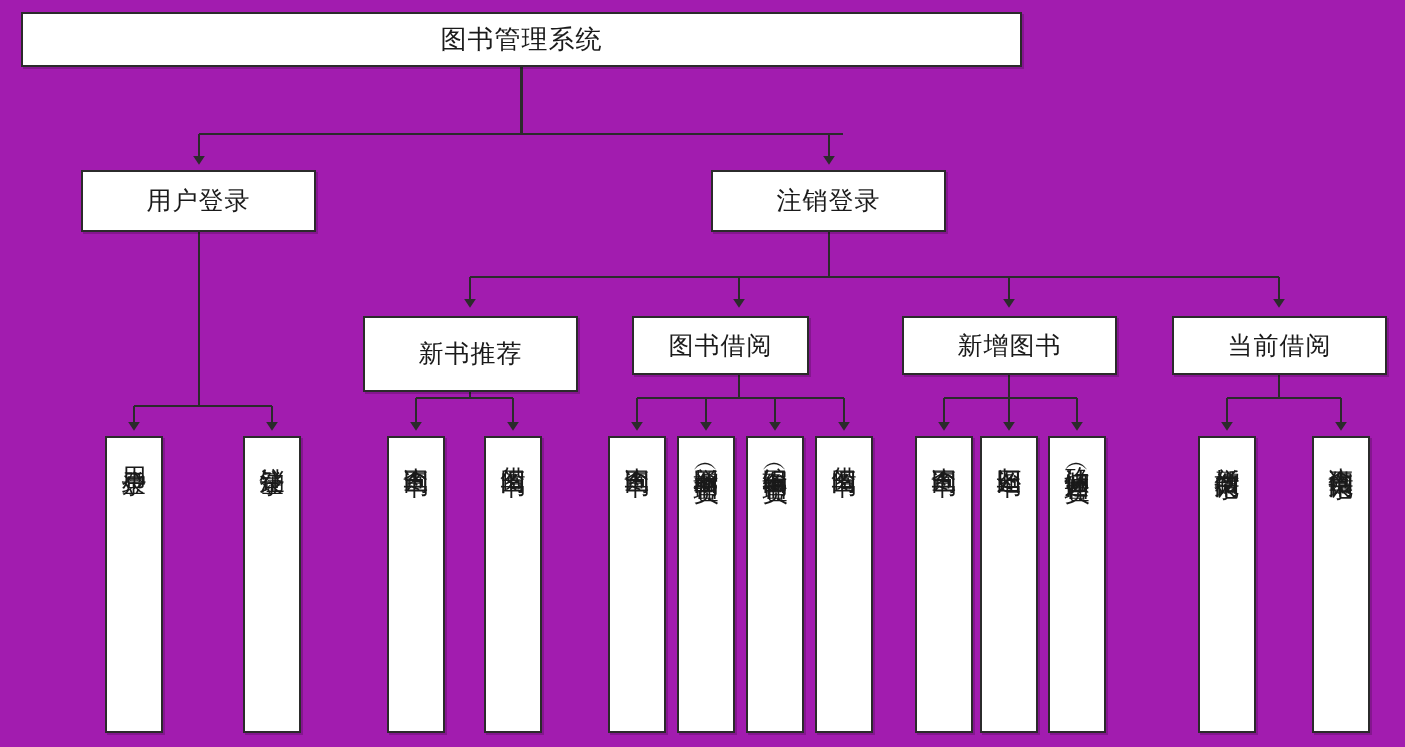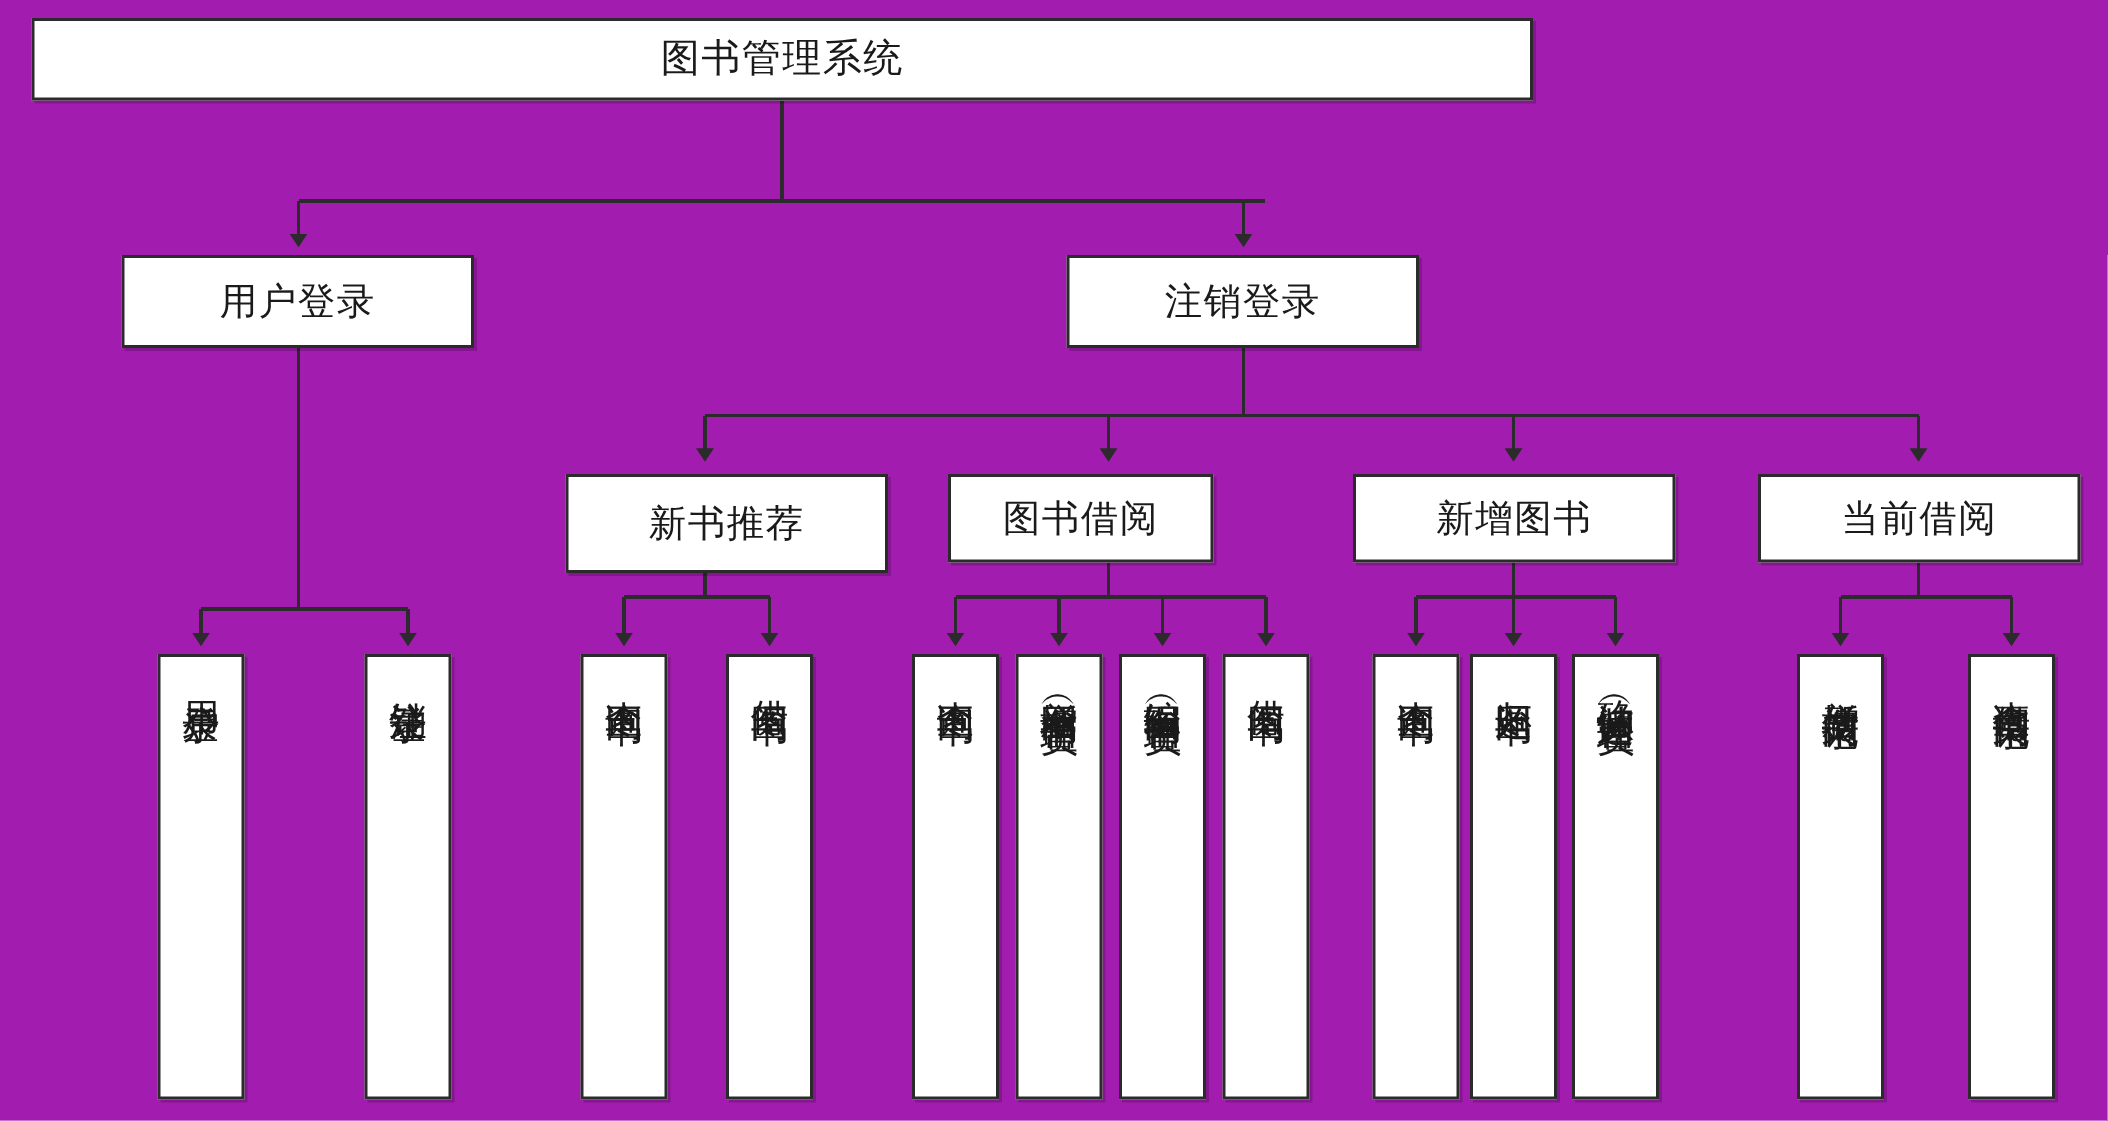--- a/index.html
+++ b/index.html
@@ -137,21 +137,21 @@
     <span class="label">图书管理系统</span>
   </div>
 
   <div class="node horiz" style="left:81px; top:170px; width:235px; height:62px;">
     <span class="label">用户登录</span>
   </div>
   <div class="node horiz" style="left:711px; top:170px; width:235px; height:62px;">
     <span class="label">注销登录</span>
   </div>
 
-  <div class="node horiz" style="left:377px; top:316px; width:215px; height:66px;align-items:center;">
+  <div class="node horiz" style="left:363px; top:316px; width:215px; height:76px;align-items:center;">
     <span class="label">新书推荐</span>
   </div>
   <div class="node horiz" style="left:632px; top:316px; width:177px; height:59px;">
     <span class="label">图书借阅</span>
   </div>
   <div class="node horiz" style="left:902px; top:316px; width:215px; height:59px;">
     <span class="label">新增图书</span>
   </div>
   <div class="node horiz" style="left:1172px; top:316px; width:215px; height:59px;">
     <span class="label">当前借阅</span>

